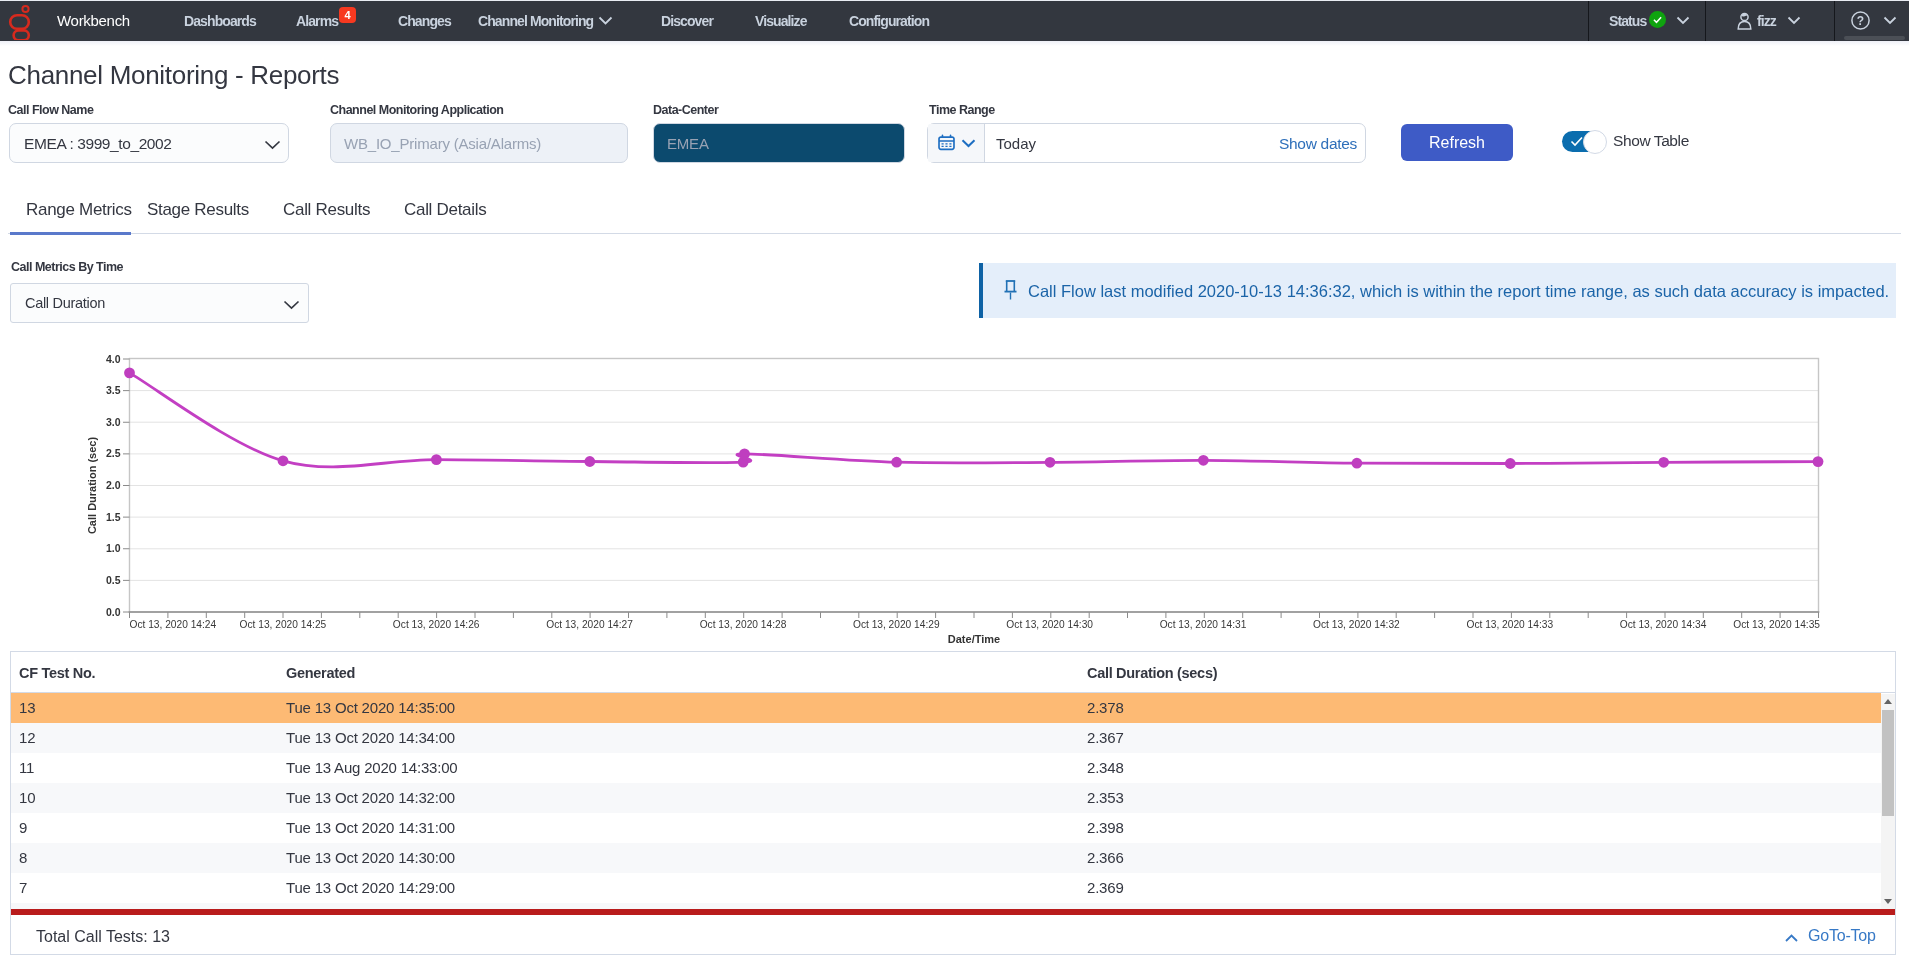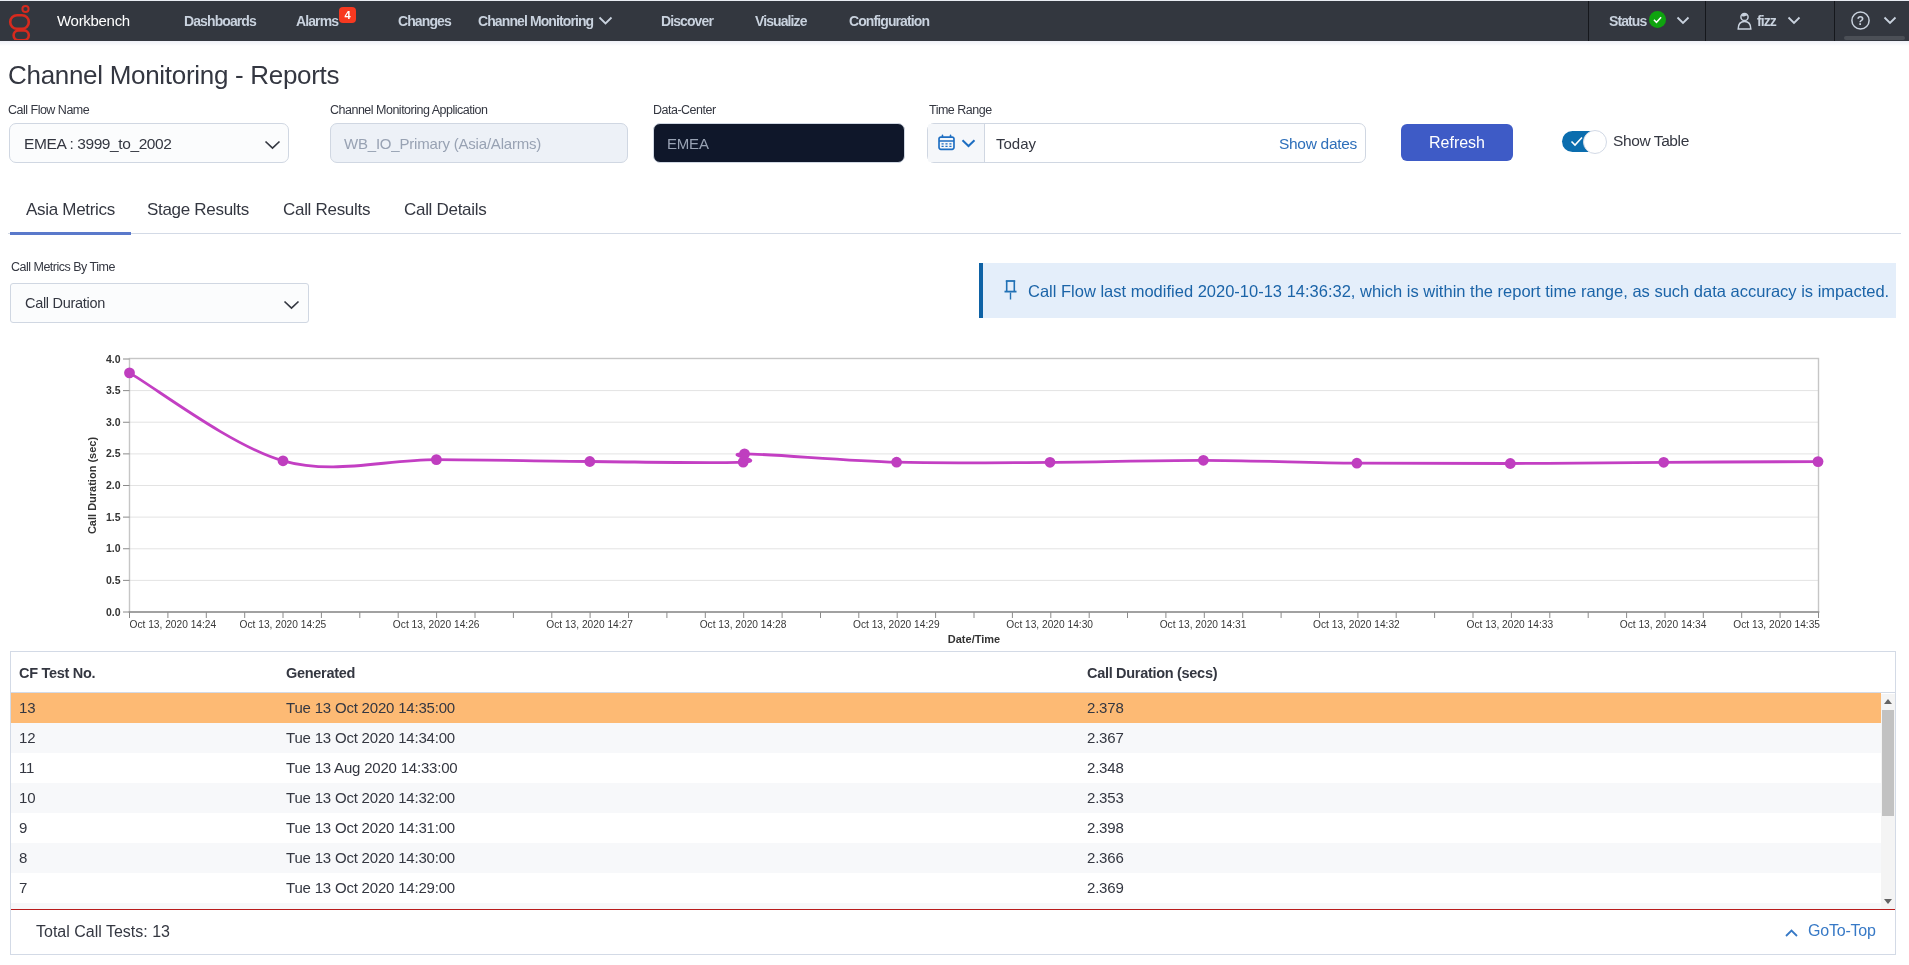--- a/index.html
+++ b/index.html
@@ -1,18 +1,18 @@
 <!DOCTYPE html>
 <html><head><meta charset="utf-8"><title>Channel Monitoring - Reports</title>
 <style>
 *{margin:0;padding:0;box-sizing:border-box}
 body{width:1909px;height:965px;background:#fff;font-family:"Liberation Sans",sans-serif;position:relative;overflow:hidden;color:#343741}
 .abs{position:absolute}
 .navitem{font-size:14px;font-weight:600;color:#c9d2de;letter-spacing:-0.9px}
-.lbl{position:absolute;font-size:12.5px;font-weight:400;color:#343741;letter-spacing:-0.5px}
+.lbl{position:absolute;font-size:12.5px;font-weight:700;color:#343741;letter-spacing:-0.5px}
 .ctl{position:absolute;top:123px;height:40px;border:1px solid #d0d7e2;border-radius:7px;font-size:16px}
 </style></head>
 <body>
 
 <div class="abs" style="left:0;top:0;width:1909px;height:1px;background:#e9ecf3"></div>
 
 <div class="abs" style="left:0;top:1px;width:1909px;height:40px;background:#33373f">
   <svg class="abs" style="left:8px;top:2px" width="26" height="37" viewBox="0 0 26 37">
     <circle cx="17.5" cy="6" r="3.1" fill="none" stroke="#d62a1e" stroke-width="2"></circle>
     <rect x="2.2" y="12.2" width="18.6" height="13.6" rx="6.8" fill="none" stroke="#d62a1e" stroke-width="2.6"></rect>
@@ -72,21 +72,21 @@
 
 <div class="ctl" style="left:9px;width:280px;background:#fbfcfd">
   <span class="abs" style="left:14px;top:11px;color:#343741;font-size:15.5px;letter-spacing:-0.4px">EMEA : 3999_to_2002</span>
   <svg class="abs" style="left:254px;top:16px" width="17" height="10" viewBox="0 0 17 10">
       <path d="M1.5 1.5 L8.5 8 L15.5 1.5" fill="none" stroke="#343741" stroke-width="1.7"></path>
     </svg>
 </div>
 <div class="ctl" style="left:330px;width:298px;background:#edf1f7">
   <span class="abs" style="left:13px;top:11px;color:#98a2b3;font-size:15px;letter-spacing:-0.2px">WB_IO_Primary (Asia/Alarms)</span>
 </div>
-<div class="ctl" style="left:653px;width:252px;background:#0f172a">
+<div class="ctl" style="left:653px;width:252px;background:#0c4a6e">
   <span class="abs" style="left:13px;top:11px;color:#98a2b3;font-size:15px;letter-spacing:-0.2px">EMEA</span>
 </div>
 <div class="ctl" style="left:927px;width:439px;background:#fff">
   <div class="abs" style="left:0;top:0;width:57px;height:38px;background:#f5f7fa;border-right:1px solid #d0d7e2;border-radius:2px 0 0 2px">
     <svg class="abs" style="left:9px;top:9px" width="19" height="20" viewBox="0 0 16 16" fill="#1d6ec2">
       <path d="M4.6.9c.4 0 .7.3.7.7v.7h5.4V1.6c0-.4.3-.7.7-.7s.7.3.7.7v.7h.7c1.2 0 2.2 1 2.2 2.2v7.3c0 1.2-1 2.2-2.2 2.2H3.2c-1.2 0-2.2-1-2.2-2.2V4.5c0-1.2 1-2.2 2.2-2.2h.7V1.6c0-.4.3-.7.7-.7zm8.2 2.9H3.2c-.4 0-.8.3-.8.8v1h11.2v-1c0-.5-.4-.8-.8-.8zm.8 3.2H2.4v4.8c0 .4.4.8.8.8h9.6c.4 0 .8-.4.8-.8V7zM5.6 8.2v1H3.8v-1h1.8zm3.3 0v1H7.1v-1h1.8zm3.3 0v1h-1.8v-1h1.8zm-6.6 2.2v1H3.8v-1h1.8zm3.3 0v1H7.1v-1h1.8zm3.3 0v1h-1.8v-1h1.8z"></path>
     </svg>
     <svg class="abs" style="left:33px;top:15px" width="15" height="9" viewBox="0 0 15 9">
         <path d="M1.5 1.2 L7.5 7 L13.5 1.2" fill="none" stroke="#1d6ec2" stroke-width="2"></path>
       </svg>
@@ -96,21 +96,21 @@
 </div>
 <div class="abs" style="left:1401px;top:124px;width:112px;height:37px;background:#3e5bc6;border-radius:6px;color:#fff;font-size:16px;text-align:center;line-height:37px">Refresh</div>
 <div class="abs" style="left:1562px;top:131px;width:44px;height:21px;background:#0b6dae;border-radius:11px">
   <svg class="abs" style="left:8px;top:5px" width="14" height="11" viewBox="0 0 14 11">
       <path d="M1.5 5.5 L5 9 L12 1.5" fill="none" stroke="#fff" stroke-width="1.6"></path>
     </svg>
   <div class="abs" style="left:21px;top:-1.5px;width:24px;height:24px;background:#fff;border:1px solid #d3dae6;border-radius:50%"></div>
 </div>
 <span class="abs" style="left:1613px;top:132px;font-size:15.5px;letter-spacing:-0.4px;color:#343741">Show Table</span>
 
-<div class="abs" style="left:26px;top:200px;font-size:17px;letter-spacing:-0.3px;color:#343741">Asia Metrics</div>
+<div class="abs" style="left:26px;top:200px;font-size:17px;letter-spacing:-0.3px;color:#343741">Range Metrics</div>
 <div class="abs" style="left:147px;top:200px;font-size:17px;letter-spacing:-0.3px;color:#343741">Stage Results</div>
 <div class="abs" style="left:283px;top:200px;font-size:17px;letter-spacing:-0.3px;color:#343741">Call Results</div>
 <div class="abs" style="left:404px;top:200px;font-size:17px;letter-spacing:-0.3px;color:#343741">Call Details</div>
 <div class="abs" style="left:8px;top:233px;width:1893px;height:1px;background:#d3dae6"></div>
 <div class="abs" style="left:10px;top:232px;width:121px;height:3px;background:#5a79cb"></div>
 
 <div class="lbl" style="left:11px;top:260px">Call Metrics By Time</div>
 <div class="abs" style="left:10px;top:283px;width:299px;height:40px;border:1px solid #d0d7e2;border-radius:3px;background:#fbfcfd;font-size:16px">
   <span class="abs" style="left:14px;top:11px;color:#343741;font-size:14.5px;letter-spacing:-0.3px">Call Duration</span>
   <svg class="abs" style="left:272px;top:16px" width="17" height="10" viewBox="0 0 17 10">
@@ -281,19 +281,19 @@
 
   <div class="abs" style="left:1870px;top:42px;width:14px;height:215px;background:#f4f4f4">
     <svg class="abs" style="left:3px;top:4px" width="8" height="8" viewBox="0 0 8 8">
         <path d="M0 6 L4 1 L8 6 Z" fill="#636363"></path>
       </svg>
     <svg class="abs" style="left:3px;bottom:4px" width="8" height="8" viewBox="0 0 8 8">
         <path d="M0 2 L4 7 L8 2 Z" fill="#636363"></path>
       </svg>
     <div class="abs" style="left:1px;top:16px;width:12px;height:106px;background:#c2c2c2"></div>
   </div>
-  <div class="abs" style="left:0;top:257px;width:1884px;height:45px;border-top:1px solid #b91c1c">
+  <div class="abs" style="left:0;top:257px;width:1884px;height:45px;border-top:6px solid #b91c1c">
     <span class="abs" style="left:25px;top:13px;font-size:16px;color:#343741">Total Call Tests: 13</span>
     <svg class="abs" style="left:1773px;top:18px" width="15" height="10" viewBox="0 0 15 10">
         <path d="M2 8 L7.5 2.5 L13 8" fill="none" stroke="#3779c6" stroke-width="1.8"></path>
       </svg>
     <span class="abs" style="left:1797px;top:12px;font-size:16px;letter-spacing:-0.2px;color:#3779c6">GoTo-Top</span>
   </div>
 </div>
 </body></html>

